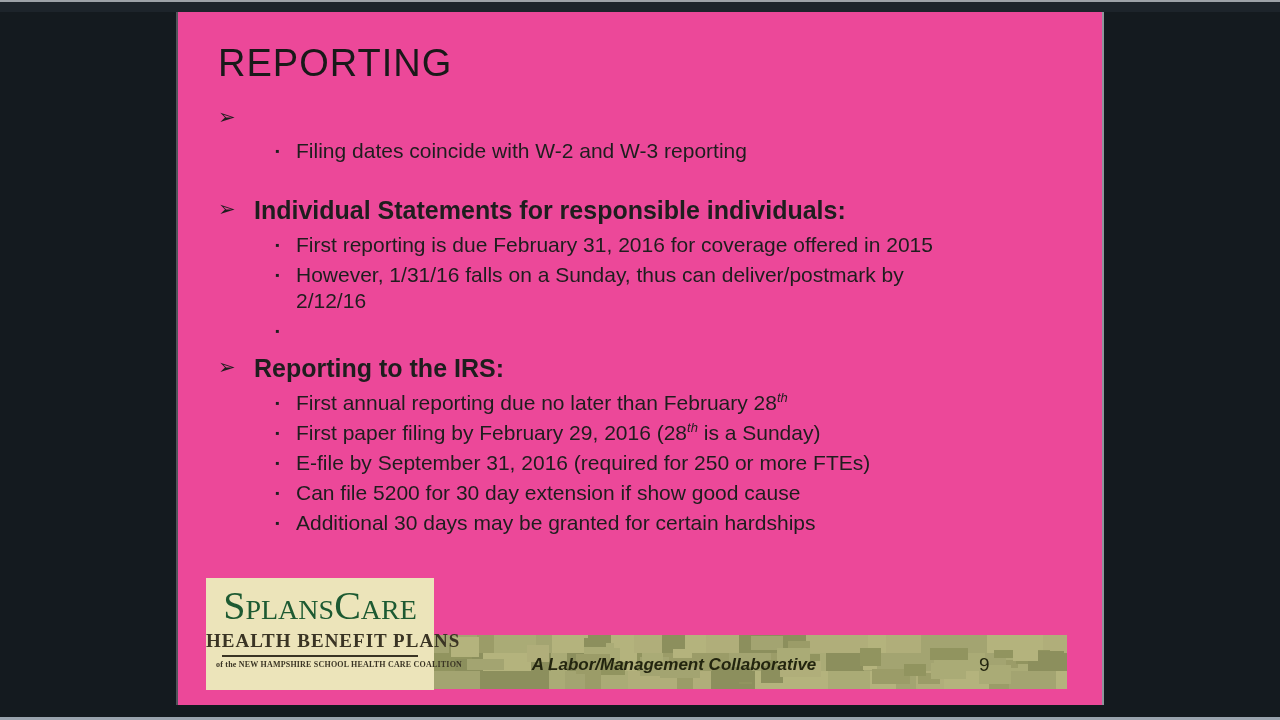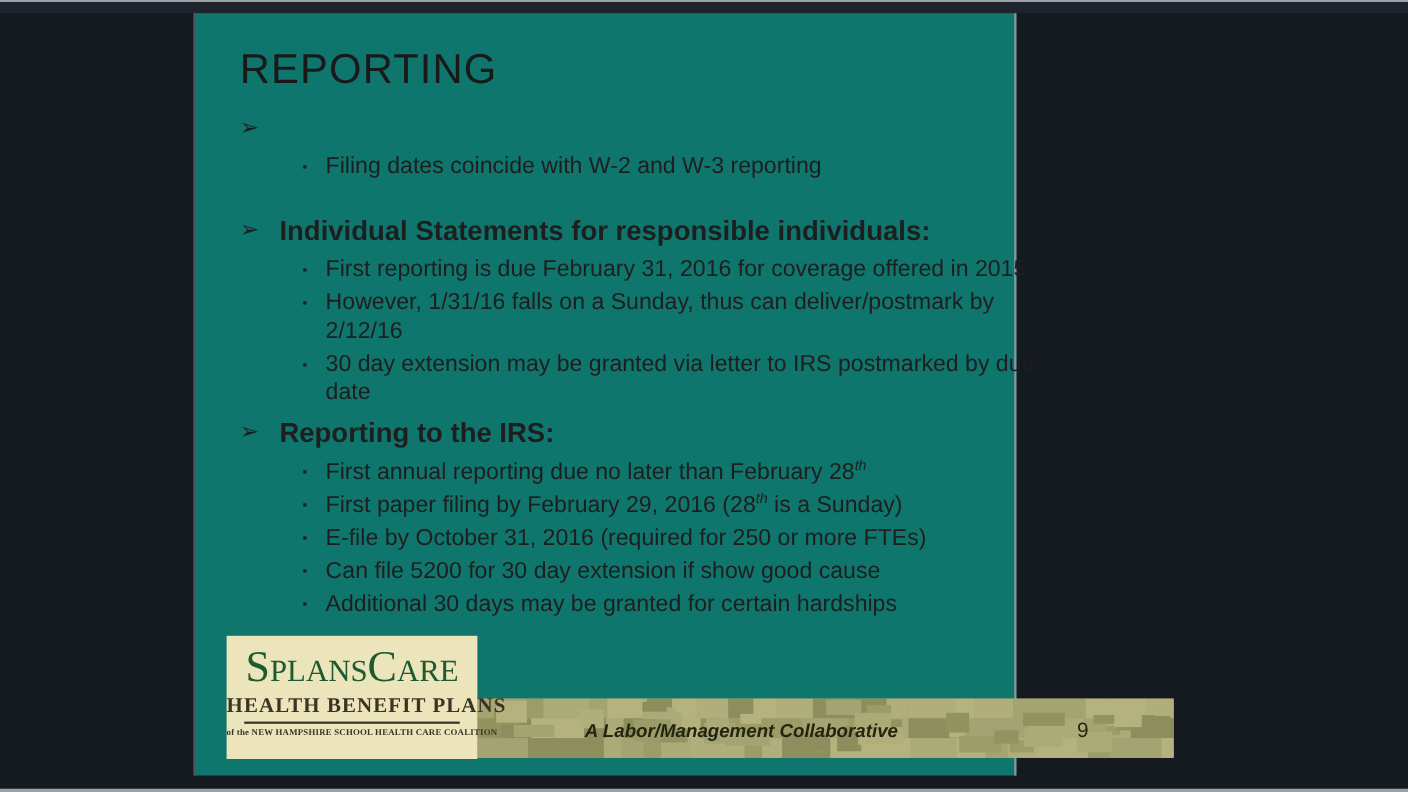--- a/index.html
+++ b/index.html
@@ -4,21 +4,21 @@
 <style>
   html,body{margin:0;padding:0;background:#141a1f;}
   #screen{position:relative;width:1280px;height:720px;overflow:hidden;
           font-family:"Liberation Sans",sans-serif;background:#141a1f;}
   
   .top-line{position:absolute;left:0;top:0;width:1280px;height:2px;background:#9da2a8;}
   .top-strip{position:absolute;left:0;top:2px;width:1280px;height:10px;background:#1d242b;}
   .bottom-line{position:absolute;left:0;top:717px;width:1280px;height:3px;background:#99a3ad;}
 
   
-  .slide{position:absolute;left:176px;top:12px;width:748px;height:693px;background:#0f766e;
+  .slide{position:absolute;left:176px;top:12px;width:928px;height:693px;background:#ec4899;
          border-left:2px solid #50555b;border-right:2px solid #8f959b;box-sizing:border-box;
          color:#1e1e1e;}
   .content{position:absolute;left:40px;top:30px;width:862px;}
   .slide-title{font-size:38px;line-height:42px;letter-spacing:1px;color:#191919;
                font-weight:500;margin:0 0 18px 0;}
 
   .section + .section{margin-top:30px;}
   #sections .section:nth-child(3){margin-top:8px;}
   .heading-row{display:flex;margin-bottom:6px;}
   .arrow{width:36px;flex:none;font-size:21px;line-height:30px;color:#1e1e1e;}
@@ -31,21 +31,21 @@
   .bullet-text .line{white-space:nowrap;}
   .bullet-text sup{font-size:13px;line-height:0;font-style:italic;}
 
   
   .logo-box{position:absolute;left:28px;top:566px;width:228px;height:112px;background:#ece4ba;
             text-align:center;font-family:"Liberation Serif",serif;z-index:3;}
   .logo-line1{margin-top:8px;color:#1d5a32;font-size:28px;line-height:40px;white-space:nowrap;}
   .logo-line1 .bigcap{font-size:40px;}
   .logo-line2{color:#3a3424;font-size:19px;letter-spacing:1px;font-weight:bold;line-height:22px;white-space:nowrap;}
   .logo-rule{margin:3px auto 3px auto;width:196px;height:2px;background:#3a3424;}
-  .logo-line3{color:#3a3424;font-size:8px;font-weight:bold;letter-spacing:0.2px;white-space:nowrap;}
+  .logo-line3{color:#3a3424;font-size:8px;font-weight:bold;letter-spacing:0.2px;white-space:nowrap;padding-left:10px;}
 
   
   .footer-bar{position:absolute;left:256px;top:623px;width:633px;height:54px;overflow:hidden;
               background:#a3a471;z-index:2;}
   .mosaic{position:absolute;left:0;top:0;width:100%;height:100%;}
   .mosaic div{position:absolute;}
   .footer-text{position:absolute;left:0;top:20px;width:480px;text-align:center;z-index:4;
                font-size:17px;font-style:italic;font-weight:bold;color:#23250f;}
   .footer-page{position:absolute;left:545px;top:19px;z-index:4;
                font-size:19px;color:#23250f;}
@@ -85,24 +85,20 @@
             </div>
             <div class="bullet-row">
               <span class="square">▪</span>
               <div class="bullet-text">
                 <div class="line"><span>However, 1/31/16 falls on a Sunday, thus can deliver/postmark by</span></div>
                 <div class="line"><span>2/12/16</span></div>
               </div>
             </div>
             <div class="bullet-row">
               <span class="square">▪</span>
-              <div class="bullet-text">
-                <div class="line"><span>30 day extension may be granted via letter to IRS postmarked by due</span></div>
-                <div class="line"><span>date</span></div>
-              </div>
             </div>
           </div>
           <div class="section">
             <div class="heading-row">
               <span class="arrow">➢</span>
               <div class="heading-text bold">Reporting to the IRS:</div>
             </div>
             <div class="bullet-row">
               <span class="square">▪</span>
               <div class="bullet-text">
@@ -111,21 +107,21 @@
             </div>
             <div class="bullet-row">
               <span class="square">▪</span>
               <div class="bullet-text">
                 <div class="line"><span>First paper filing by February 29, 2016 (28</span><sup>th</sup><span> is a Sunday)</span></div>
               </div>
             </div>
             <div class="bullet-row">
               <span class="square">▪</span>
               <div class="bullet-text">
-                <div class="line"><span>E-file by October 31, 2016 (required for 250 or more FTEs)</span></div>
+                <div class="line"><span>E-file by September 31, 2016 (required for 250 or more FTEs)</span></div>
               </div>
             </div>
             <div class="bullet-row">
               <span class="square">▪</span>
               <div class="bullet-text">
                 <div class="line"><span>Can file 5200 for 30 day extension if show good cause</span></div>
               </div>
             </div>
             <div class="bullet-row">
               <span class="square">▪</span>

